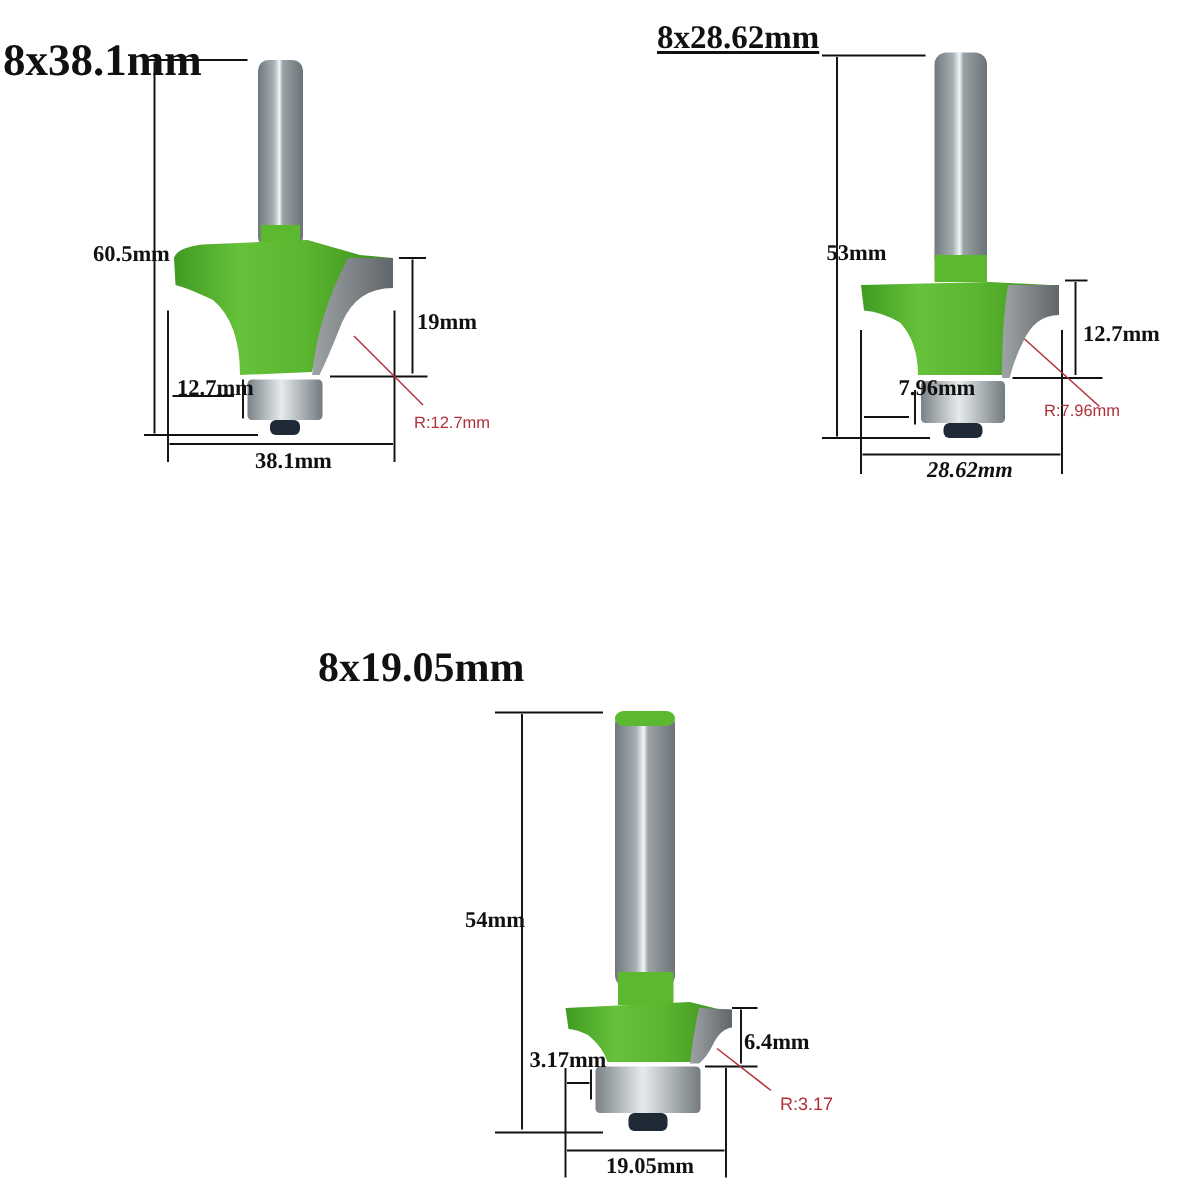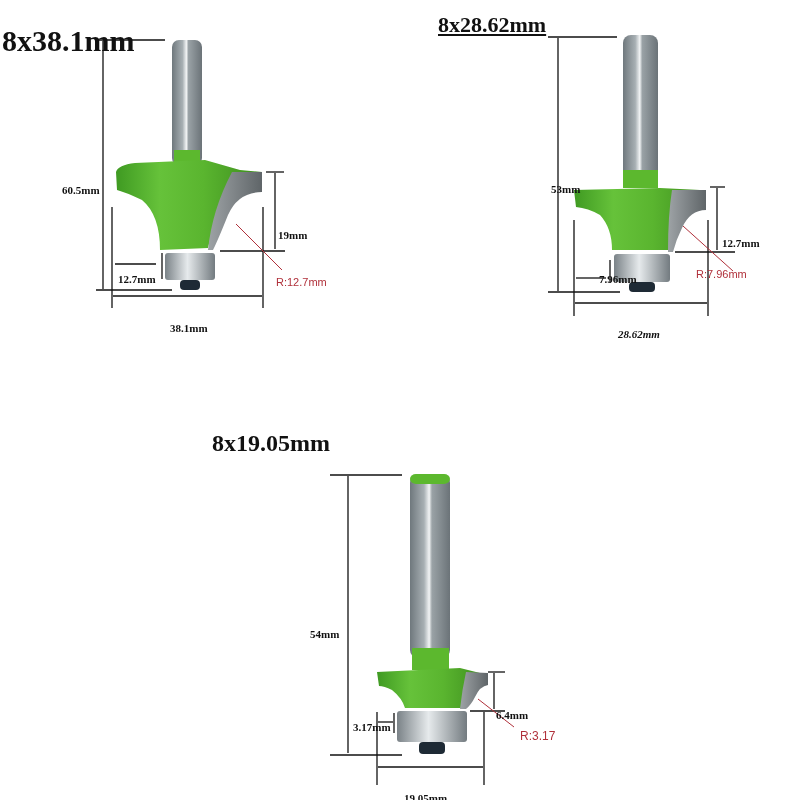--- a/index.html
+++ b/index.html
@@ -1,18 +1,18 @@
 <!DOCTYPE html>
 <html><head>
 <meta charset="utf-8">
 <style>
   html, body { margin: 0; padding: 0; background: #ffffff; }
   body { width: 800px; height: 800px; position: relative; overflow: hidden; font-family: "Liberation Serif", serif; }
   .title { position: absolute; font-family: "Liberation Serif", serif; font-weight: bold; color: #111; white-space: nowrap; }
-  .dim { position: absolute; font-family: "Liberation Serif", serif; font-weight: bold; font-size: 11px; color: #111; white-space: nowrap; margin-top: 22px; }
+  .dim { position: absolute; font-family: "Liberation Serif", serif; font-weight: bold; font-size: 15px; color: #111; white-space: nowrap; }
   .radius { position: absolute; font-family: "Liberation Sans", sans-serif; font-size: 11px; color: #b0303a; white-space: nowrap; }
   svg.bit { position: absolute; left: 0; top: 0; width: 800px; height: 800px; }
 </style>
 </head>
 <body>
 
 <svg class="bit" viewBox="0 0 800 800" xmlns="http://www.w3.org/2000/svg">
   <defs>
     <linearGradient id="shank" x1="0" x2="1" y1="0" y2="0">
       <stop offset="0" stop-color="#6f787d"></stop>
@@ -125,18 +125,18 @@
 <div class="dim" style="left:170px; top:300px;text-align:right;">38.1mm</div>
 <div class="radius" style="left:276px; top:276px;">R:12.7mm</div>
 
 <div class="title" style="left:438px; top:12px; font-size:22px;text-decoration:underline;">8x28.62mm</div>
 <div class="dim" style="left:523px; top:161px;padding-left:28px;">53mm</div>
 <div class="dim" style="left:722px; top:215px;">12.7mm</div>
 <div class="dim" style="left:599px; top:251px;text-align:right;">7.96mm</div>
 <div class="dim" style="left:618px; top:306px;font-style:italic;">28.62mm</div>
 <div class="radius" style="left:696px; top:268px;">R:7.96mm</div>
 
-<div class="title" style="left:212px; top:430px; font-size:24px;">8x19.05mm</div>
+<div class="title" style="left:212px; top:430px; font-size:28px;">8x19.05mm</div>
 <div class="dim" style="left:310px; top:606px;">54mm</div>
 <div class="dim" style="left:496px; top:687px;">6.4mm</div>
 <div class="dim" style="left:353px; top:699px;">3.17mm</div>
 <div class="dim" style="left:404px; top:770px;">19.05mm</div>
 <div class="radius" style="left:520px; top:729px; font-size:12px;">R:3.17</div>
 
 </body></html>

